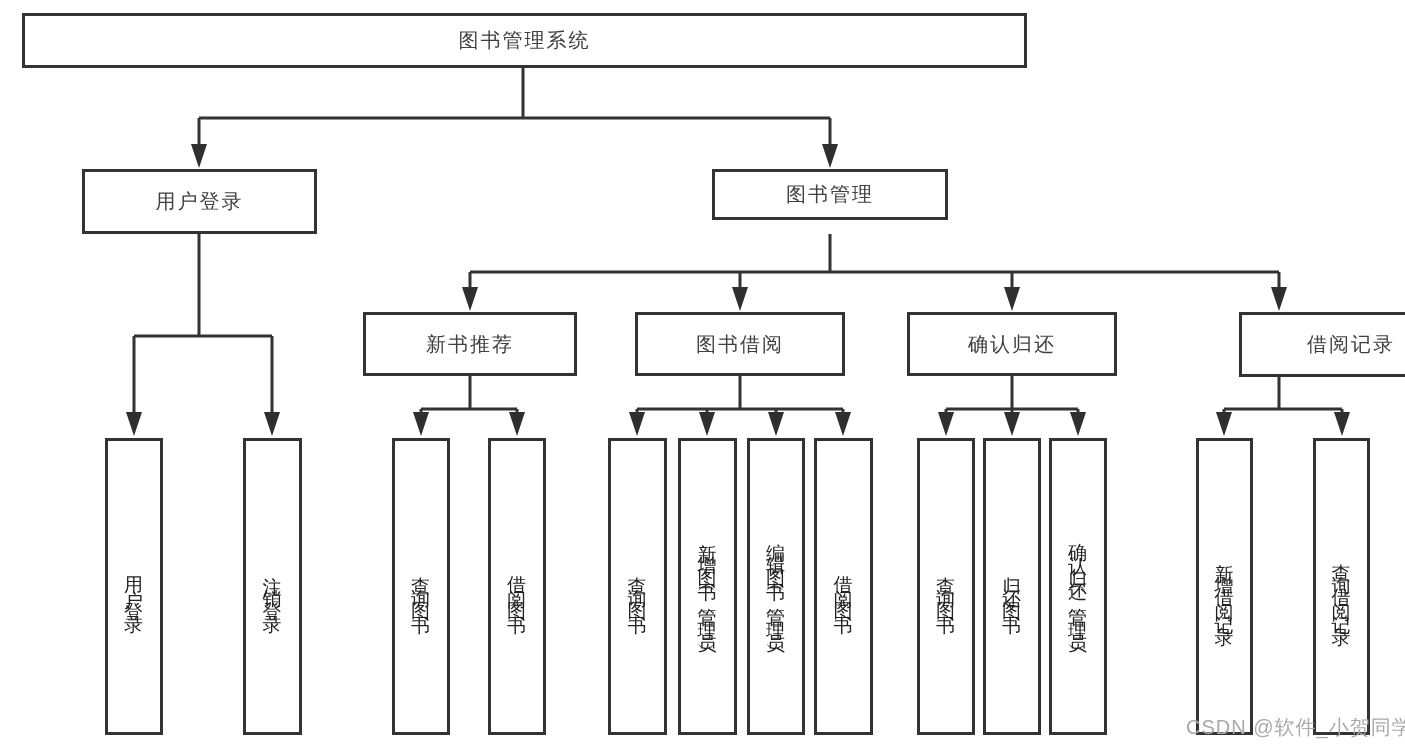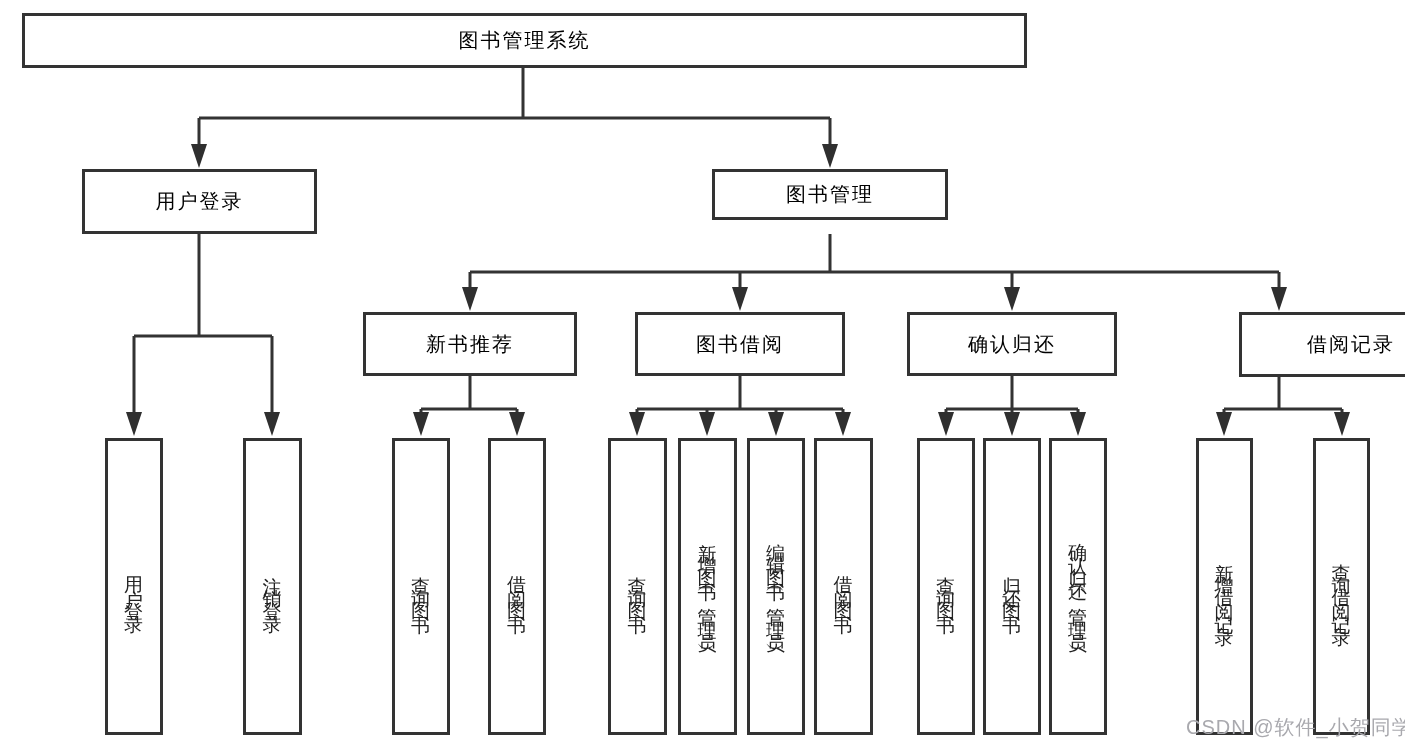--- a/index.html
+++ b/index.html
@@ -5,21 +5,21 @@
   html,body{margin:0;padding:0;background:#ffffff;}
   #stage{
     position:relative;width:1405px;height:747px;background:#ffffff;overflow:hidden;
     font-family:"Liberation Sans","DejaVu Sans",sans-serif;
   }
   #wires{position:absolute;left:0;top:0;z-index:1;}
   .hbox{
     position:absolute;box-sizing:border-box;z-index:2;
     border:3px solid #333333;background:#ffffff;
     display:flex;align-items:center;justify-content:center;
-    font-size:20px;letter-spacing:2px;color:#000000;
+    font-size:20px;letter-spacing:2px;color:#404040;
   }
   .tall{
     position:absolute;box-sizing:border-box;z-index:2;
     top:438px;height:297px;
     border:3px solid #333333;background:#ffffff;
     display:flex;align-items:center;justify-content:center;
   }
   .vtext{
     writing-mode:vertical-rl;text-orientation:mixed;
     font-size:19px;letter-spacing:13px;line-height:1;

